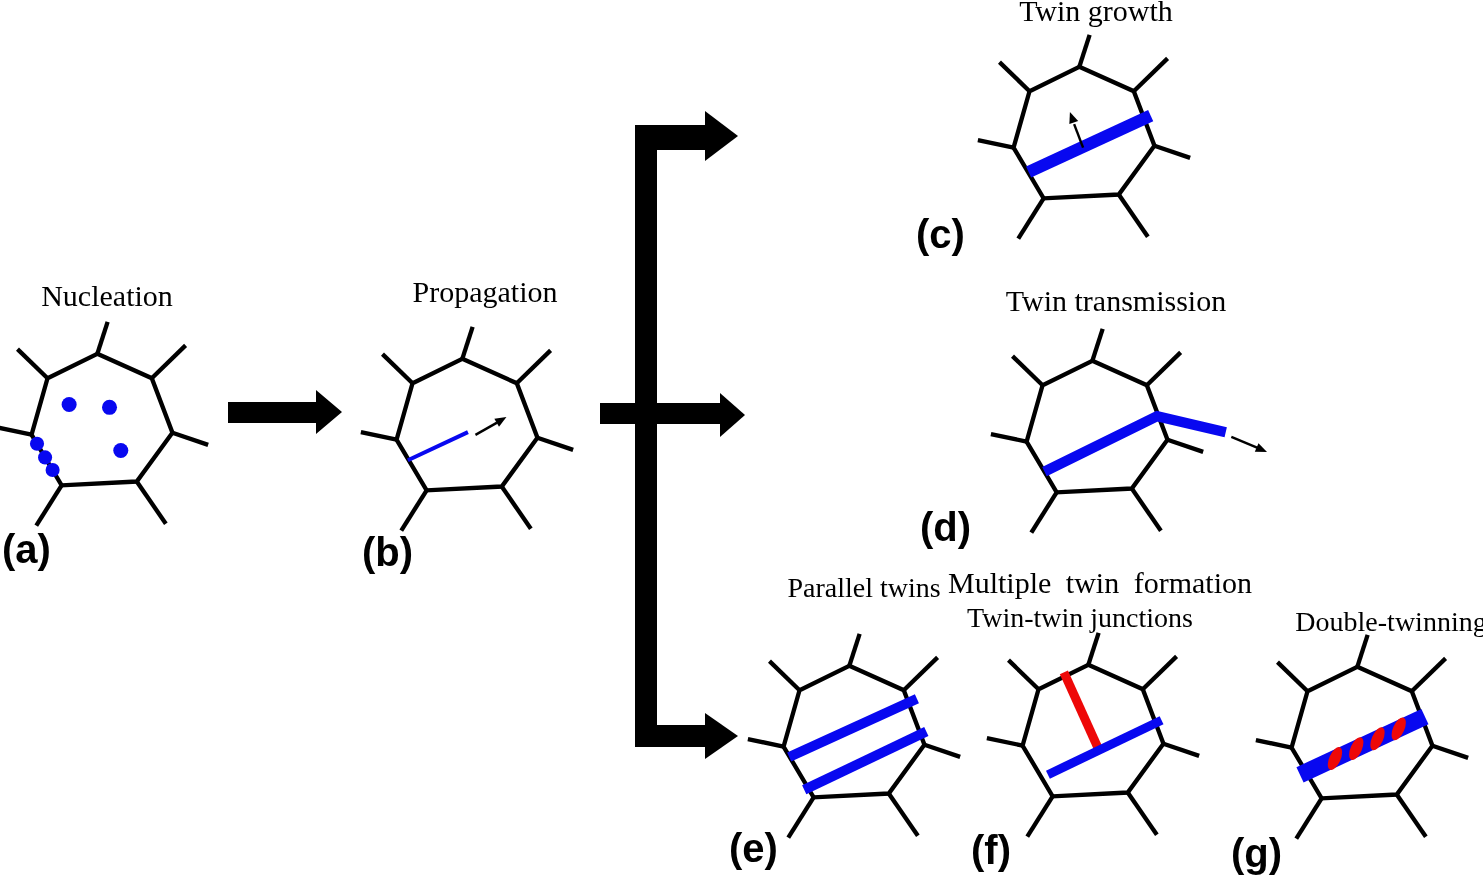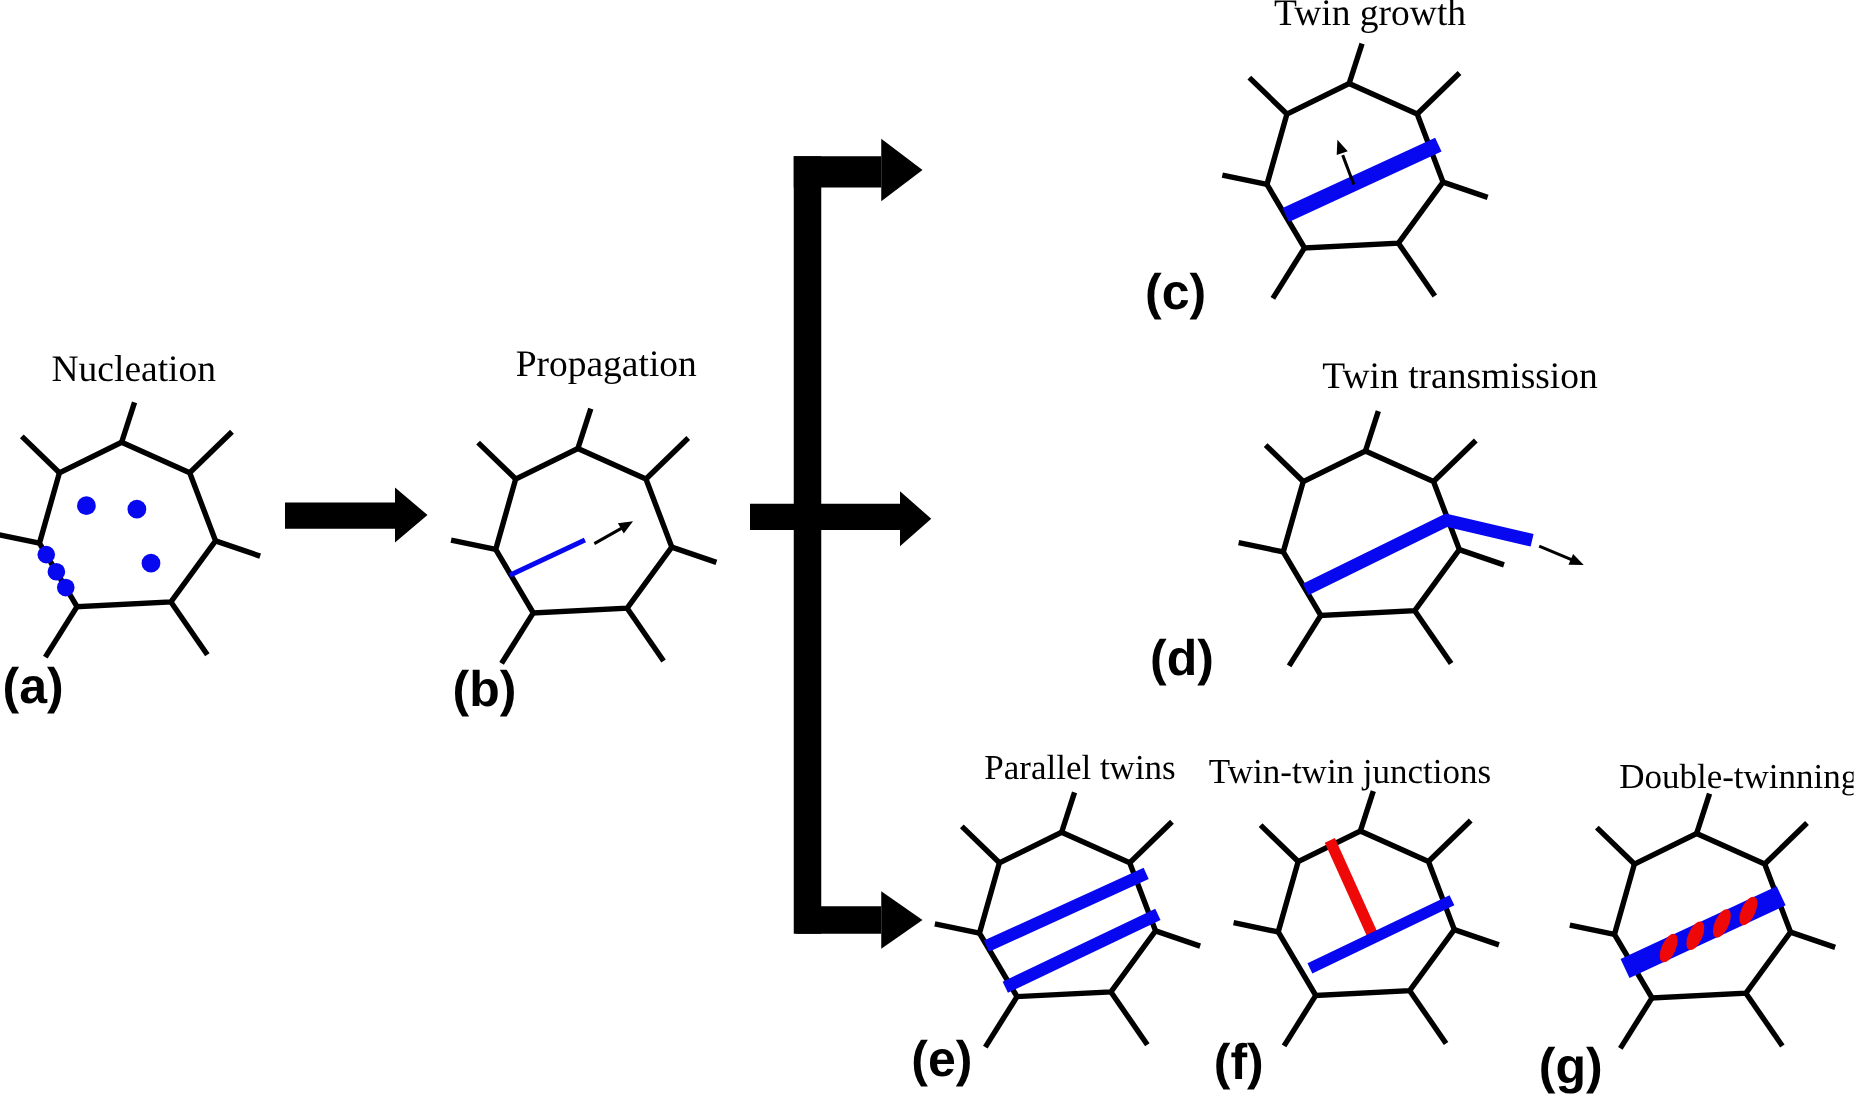--- a/index.html
+++ b/index.html
@@ -29,22 +29,23 @@
         <line x1="72" y1="176" x2="45" y2="219"></line>
         <line x1="40" y1="122" x2="2" y2="114"></line>
         <line x1="57" y1="62" x2="25" y2="31"></line>
       </g>
     </defs>
   </svg>
 
   <div class="ptitle" style="left:-13px;top:279px;width:240px;">Nucleation</div>
   <div class="ptitle" style="left:365px;top:275px;width:240px;">Propagation</div>
   <div class="ptitle" style="left:976px;top:-6px;width:240px;">Twin growth</div>
-  <div class="ptitle" style="left:1048px;top:284px;width:240px;">Twin transmission</div>
-  <div class="psub" style="left:744px;top:599px;width:240px;">Parallel twins</div>
+  <div class="ptitle" style="left:996px;top:284px;width:240px;">Twin transmission</div>
+  <div class="gtitle" style="left:948px;top:566px;width:300px;">Multiple twin formation</div>
+  <div class="psub" style="left:744px;top:572px;width:240px;">Parallel twins</div>
   <div class="psub" style="left:960px;top:602px;width:240px;">Twin-twin junctions</div>
   <div class="psub" style="left:1271px;top:606px;width:240px;">Double-twinning</div>
 
   <div class="plabel" style="left:2px;top:527px;">(a)</div>
   <div class="plabel" style="left:362px;top:530px;">(b)</div>
   <div class="plabel" style="left:916px;top:212px;">(c)</div>
   <div class="plabel" style="left:920px;top:505px;">(d)</div>
   <div class="plabel" style="left:729px;top:826px;">(e)</div>
   <div class="plabel" style="left:971px;top:828px;">(f)</div>
   <div class="plabel" style="left:1231px;top:831px;">(g)</div>

